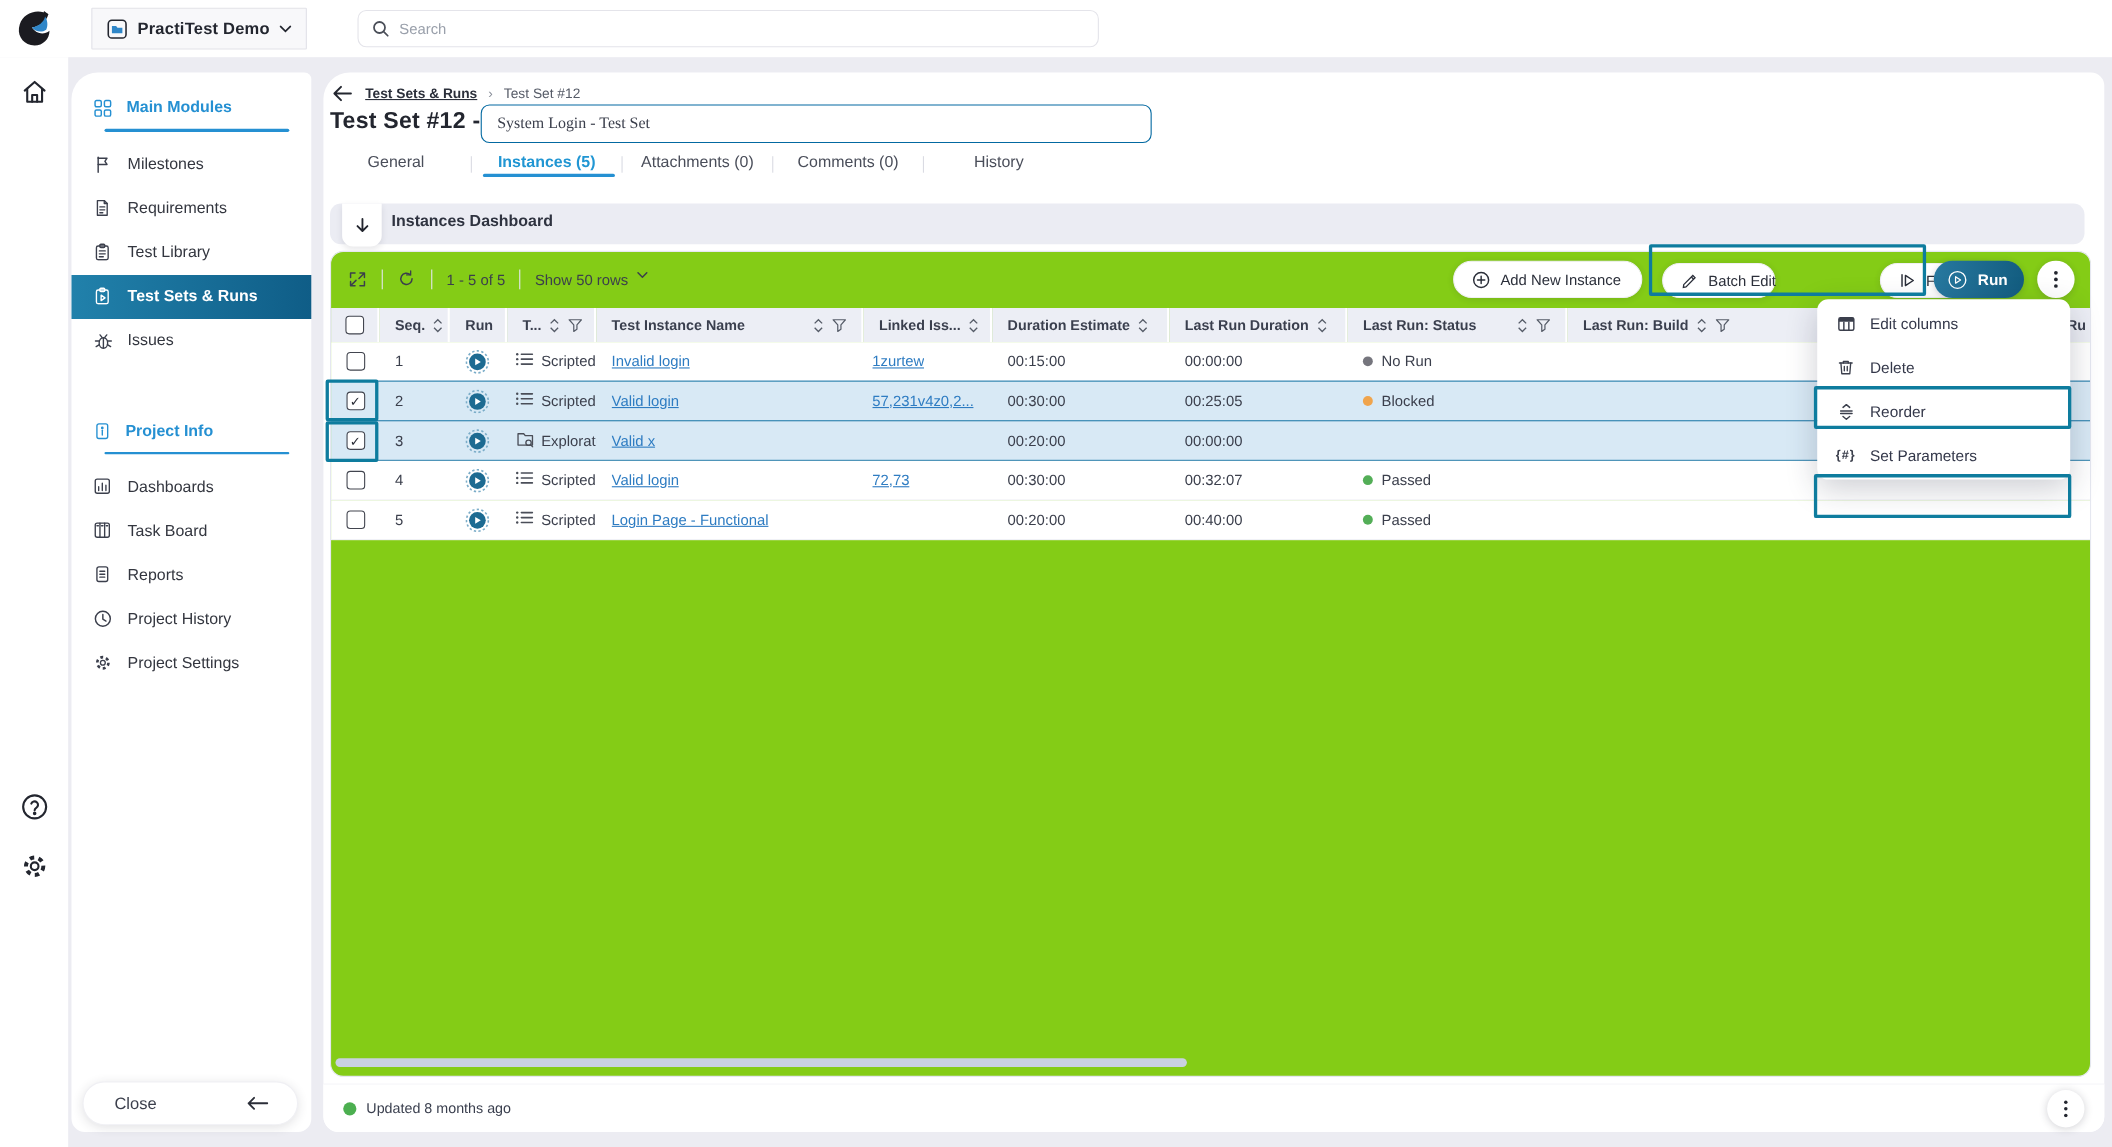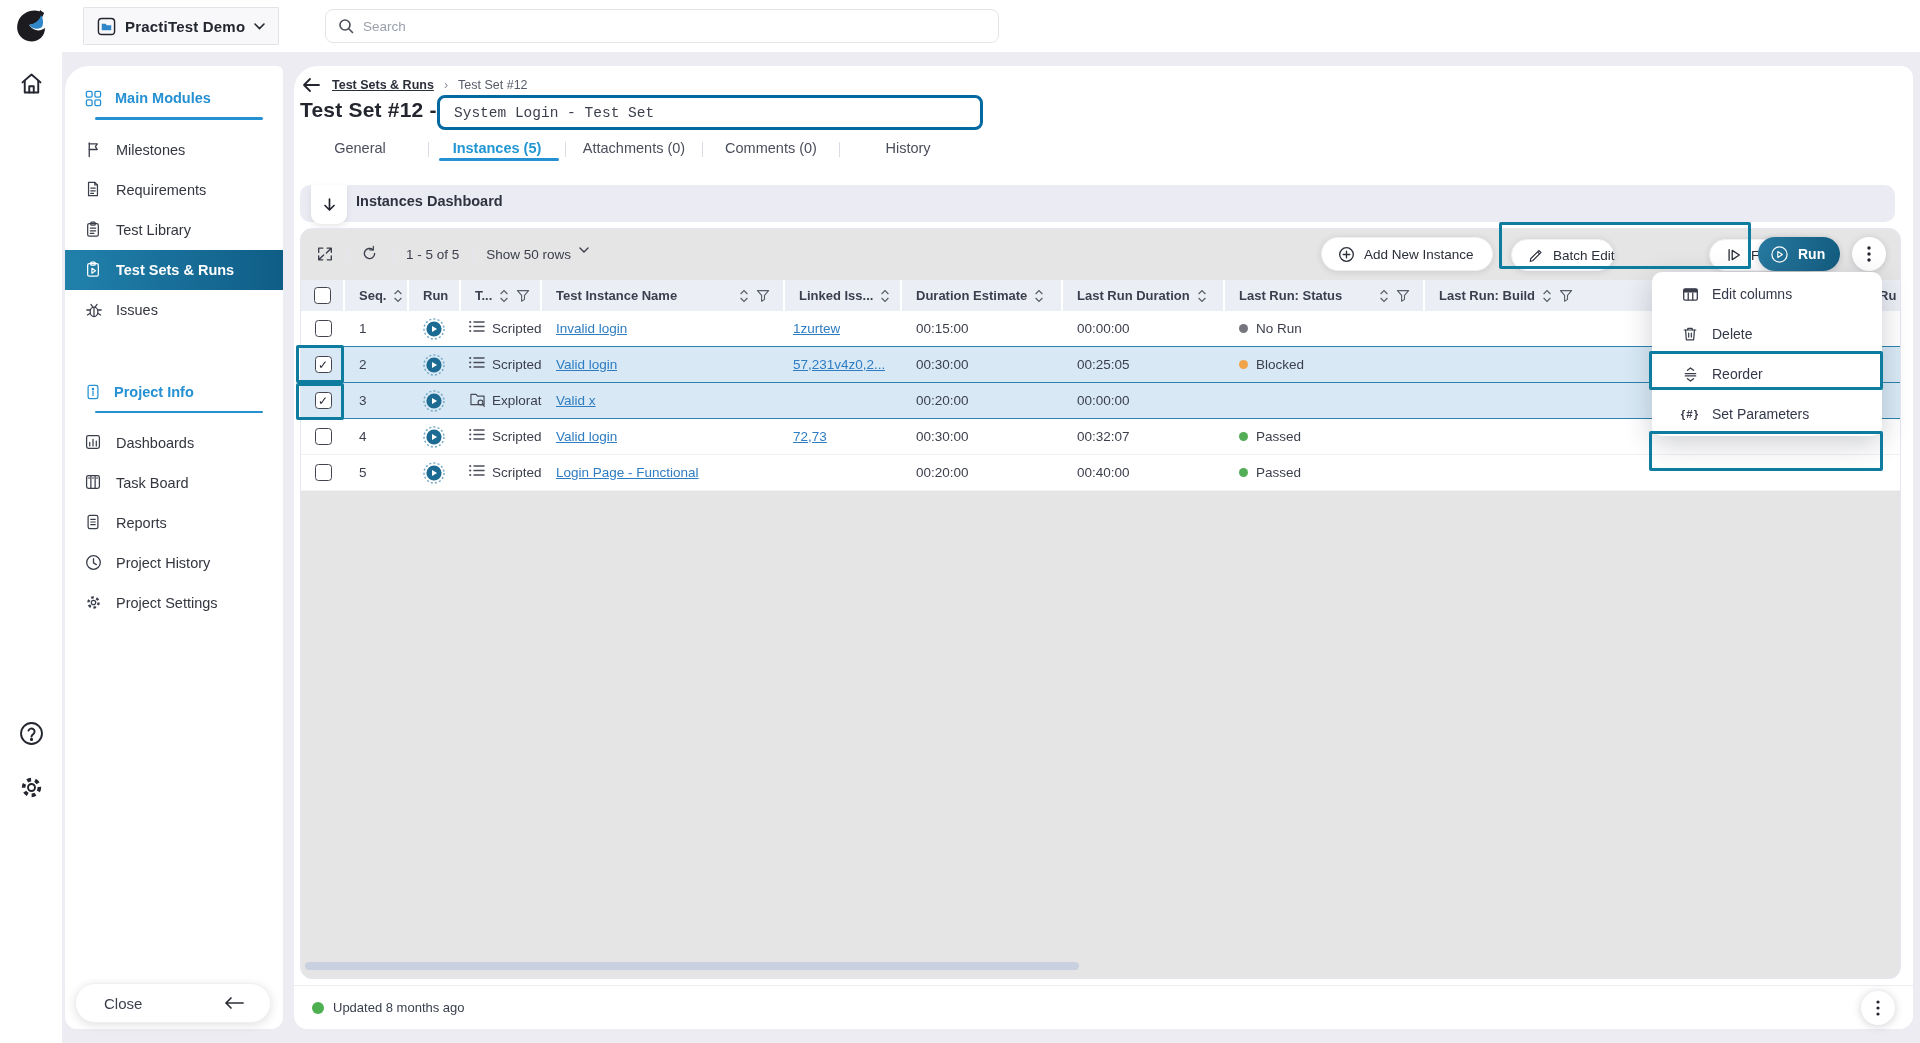--- a/index.html
+++ b/index.html
@@ -40,37 +40,37 @@
     justify-content:space-between;padding:0 26px 0 28px;font-size:15px;color:#3b3f4c;cursor:pointer}
 
   
   .content{position:absolute;left:294px;top:66px;width:1619px;height:963px;background:#fff;
     border-radius:24px 12px 14px 14px}
   .crumb{position:absolute;left:6px;top:8px;display:flex;align-items:center;gap:10px;font-size:12.5px;color:#565b67}
   .crumb .back{width:22px;height:22px;color:#23262f;cursor:pointer}
   .crumb a{color:#2b2f3a;font-weight:600;text-decoration:underline;cursor:pointer}
   .crumb .sep{color:#8a8f9a}
   .page-title{position:absolute;left:6px;top:32px;font-size:21px;font-weight:700;color:#23262f;letter-spacing:.2px}
-  .title-input{position:absolute;left:143px;top:29px;width:546px;height:35px;border:3px solid #0369a1;
-    border-radius:8px;font-size:14.5px;font-family:Liberation Mono, monospace;color:#3b3f4c;padding:0 14px;outline:none}
+  .title-input{position:absolute;left:143px;top:29px;width:610px;height:35px;border:1px solid #0369a1;
+    border-radius:8px;font-size:14.5px;font-family:Liberation Serif, serif;color:#3b3f4c;padding:0 14px;outline:none}
   .tabs{position:absolute;left:-2px;top:72px;display:flex;}
   .tab{width:136px;text-align:center;font-size:14.5px;color:#4a4e5a;cursor:pointer;position:relative;padding:2px 0}
   .tab.active{color:#2196d3;font-weight:700}
   .tab-div{width:1px;height:15px;background:#dadbe3;align-self:flex-start;margin-top:4px}
   .tab-underline{position:absolute;left:145px;top:92px;width:120px;height:3px;background:#2590d2;border-radius:2px}
 
   
   .dash-bar{position:absolute;left:6px;top:119px;width:1595px;height:37px;background:#ebecf3;border-radius:10px}
   .dash-tab{position:absolute;left:17px;top:119px;width:36px;height:39px;background:#fff;
     border-radius:0 0 10px 10px;box-shadow:0 3px 6px rgba(40,40,60,.10);display:flex;align-items:center;
     justify-content:center;color:#23262f;cursor:pointer}
   .dash-label{position:absolute;left:62px;top:127px;font-size:14.5px;font-weight:600;color:#2f3340}
 
   
-  .tcard{position:absolute;left:6px;top:162px;width:1601px;height:751px;background:#e5e5e5;
+  .tcard{position:absolute;left:6px;top:162px;width:1601px;height:751px;background:#84cc16;
     border:1px solid #e5e7f0;border-radius:12px}
   .ttool{position:absolute;left:0;top:6px;height:38px;display:flex;align-items:center;gap:13px;padding-left:15px;
     color:#3b3f4c;font-size:13.5px}
   .vd{width:1px;height:18px;background:#e4e6ee}
   .tool-ic{width:18px;height:18px;color:#3b3f4c;cursor:pointer}
   .rows-sel{display:flex;align-items:flex-start;gap:8px;cursor:pointer}
 
   .pill{position:absolute;top:8px;height:34px;background:#fff;border:1px solid #f0f0f4;border-radius:17px;
     box-shadow:0 1px 6px rgba(40,40,60,.14);display:flex;align-items:center;gap:9px;padding:0 16px;
     font-size:13.5px;color:#2b2f3a;cursor:pointer;white-space:nowrap}
@@ -120,21 +120,21 @@
   
   .cfooter{position:absolute;left:0;bottom:0;width:100%;height:44px;border-top:1px solid #ececf2;
     border-radius:0 0 14px 14px;background:#fff;display:flex;align-items:center;padding-left:18px;gap:9px;
     font-size:13px;color:#3a3f4e}
   .gdot{width:12px;height:12px;border-radius:50%;background:#4caf50}
   .fkebab{position:absolute;right:18px;top:5px;width:34px;height:34px;border-radius:50%;background:#fff;
     box-shadow:0 1px 8px rgba(40,40,60,.22);display:flex;align-items:center;justify-content:center;cursor:pointer}
 
   
   .cmenu{position:absolute;left:1652px;top:272px;width:230px;background:#fff;border-radius:10px;
-    box-shadow:0 8px 28px rgba(30,35,60,.22);padding:2px 12px;z-index:50}
+    box-shadow:0 8px 28px rgba(30,35,60,.22);padding:2px 0;z-index:50}
   .mitem{height:40px;display:flex;align-items:center;gap:13px;padding-left:17px;font-size:14px;color:#34384a;cursor:pointer}
   .mitem .mi{width:18px;height:18px;color:#3b3f4c;flex:none;display:flex;align-items:center;justify-content:center}
   .mi-braces{font-size:11.5px;font-weight:700;letter-spacing:1px}
 
   
   .hl{position:absolute;border:3px solid #0e7c9e;border-radius:2px;z-index:60;pointer-events:none}
 </style>
 </head>
 <body>
 

